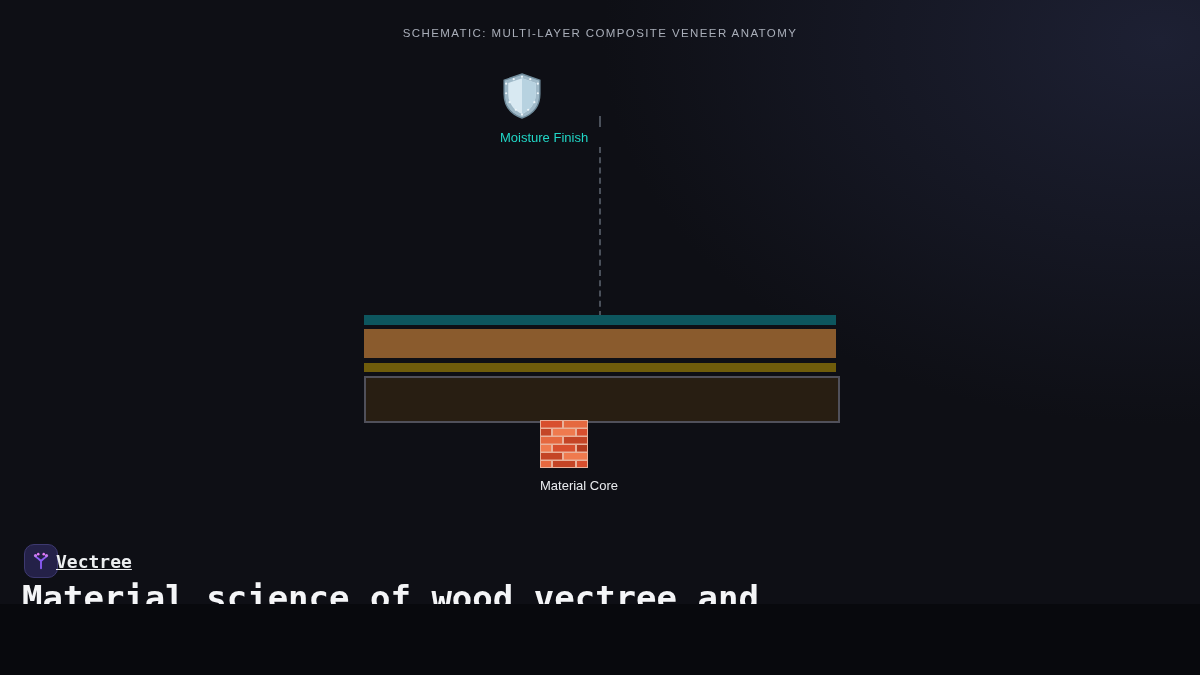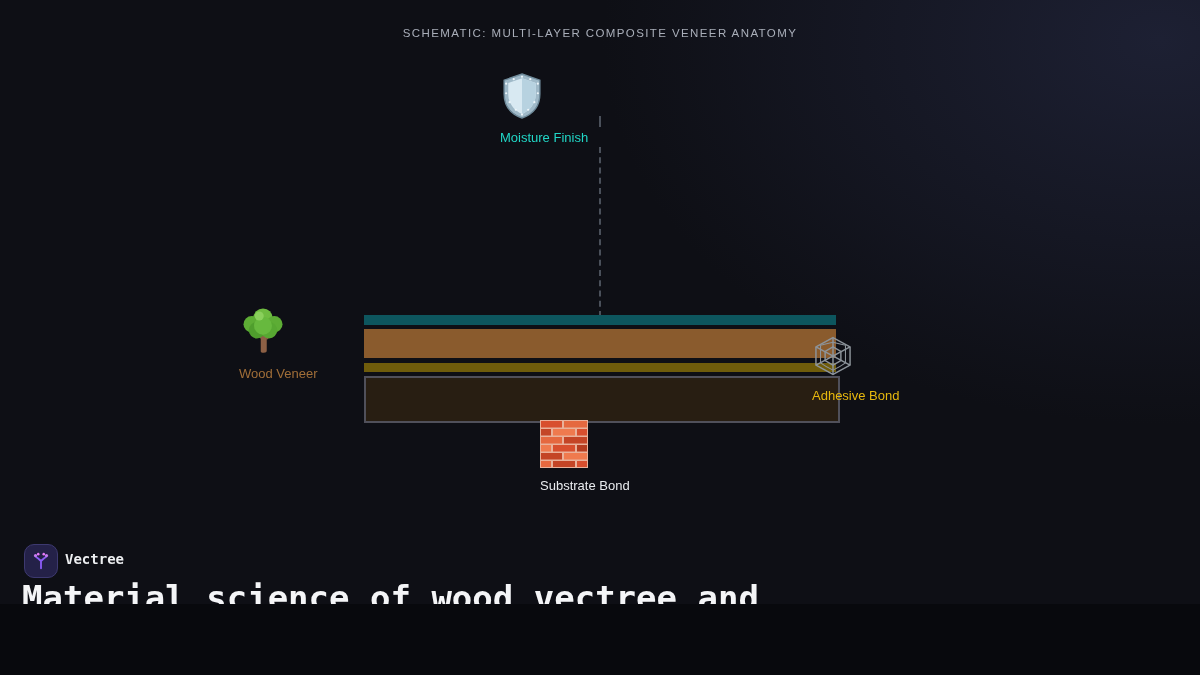--- a/index.html
+++ b/index.html
@@ -38,23 +38,23 @@
   .layer-veneer{height:29px;background:#8a5b2d;margin-top:4px;}
   .layer-adhesive{height:9px;background:#6f5c0b;margin-top:5px;}
   .layer-substrate{height:43px;background:#281e12;border:2px solid #50505a;margin-top:4px;}
   
   .brand-logo{
     position:absolute;left:24px;top:544px;width:34px;height:34px;border-radius:10px;
     background:#242148;border:1px solid #3d3970;box-sizing:border-box;
     display:flex;align-items:center;justify-content:center;
   }
   .brand-name{
-    position:absolute;left:65px;top:551px;
+    position:absolute;left:56px;top:551px;
     font-family:"DejaVu Sans Mono", monospace;font-weight:bold;
-    font-size:14px;color:#eceef0;
+    font-size:18px;color:#eceef0;text-decoration:underline;
   }
   .page-title{
     position:absolute;left:22px;top:582px;width:810px;margin:0;
     font-family:"DejaVu Sans Mono", monospace;font-weight:bold;
     font-size:34px;line-height:33px;color:#f4f5f7;letter-spacing:0px;
   }
   .page-url{
     position:absolute;right:24px;top:624px;
     font-family:"DejaVu Sans Mono", monospace;font-size:15px;color:#6f747e;
   }
@@ -92,50 +92,21 @@
     <div class="lbl">Moisture Finish</div>
   </div>
 
   <div class="layer-stack">
     <div class="layer layer-finish"></div>
     <div class="layer layer-veneer"></div>
     <div class="layer layer-adhesive"></div>
     <div class="layer layer-substrate"></div>
   </div>
 
-  <div class="callout veneer-group">
-    <span class="icon">
-      <svg width="48" height="50" viewBox="0 0 64 66">
-        <path d="M33 34 L33 58 Q33 61 30 61 L34 61 Q31 61 31 58 Z" fill="#7a4f38"></path>
-        <path d="M29 36 L29 60 Q29 62 33 62 Q37 62 37 59 L37 38 Z" fill="#8d6045"></path>
-        <path d="M30 44 L22 37 L24 35 L31 41 Z" fill="#8d6045"></path>
-        <path d="M36 42 L43 35 L45 37 L37 45 Z" fill="#8d6045"></path>
-        <circle cx="32" cy="16" r="13" fill="#6fbc41"></circle>
-        <circle cx="17" cy="24" r="11" fill="#5dad35"></circle>
-        <circle cx="47" cy="24" r="11" fill="#5dad35"></circle>
-        <circle cx="24" cy="32" r="11" fill="#4f9e2d"></circle>
-        <circle cx="40" cy="32" r="11" fill="#57a832"></circle>
-        <circle cx="32" cy="26" r="12" fill="#67b93e"></circle>
-        <circle cx="27" cy="13" r="6" fill="#8ad05c"></circle>
-      </svg>
-    </span>
-    <div class="lbl">Wood Veneer</div>
-  </div>
 
-  <div class="callout adhesive-group">
-    <span class="icon">
-      <svg width="42" height="44" viewBox="0 0 64 64" fill="none" stroke="#8d949b" stroke-width="2.2">
-        <path d="M32 4 L32 60 M6 18 L58 46 M58 18 L6 46"></path>
-        <path d="M32 4 L58 18 L58 46 L32 60 L6 46 L6 18 Z"></path>
-        <path d="M32 18 L44 25 L44 39 L32 46 L20 39 L20 25 Z"></path>
-        <path d="M32 11 Q41 13 51 15.5 M51 15.5 Q51 30 51 42.5 M51 42.5 Q42 49 32 53.5 M32 53.5 Q22 49 13 42.5 M13 42.5 Q13 30 13 15.5 M13 15.5 Q22 13 32 11" stroke-width="1.6"></path>
-      </svg>
-    </span>
-    <div class="lbl">Adhesive Bond</div>
-  </div>
 
   <div class="callout substrate-group">
     <span class="icon">
       <svg width="48" height="48" viewBox="0 0 48 48">
         <rect x="0" y="0" width="48" height="48" fill="#e9b19a"></rect>
         <rect x="1" y="1" width="21" height="6.5" fill="#d84f2e"></rect>
           <rect x="24" y="1" width="23" height="6.5" fill="#e5683f"></rect>
         <rect x="1" y="9" width="10" height="6.5" fill="#c44526"></rect>
           <rect x="13" y="9" width="22" height="6.5" fill="#ef7a4e"></rect>
           <rect x="37" y="9" width="10" height="6.5" fill="#d84f2e"></rect>
@@ -144,21 +115,21 @@
         <rect x="1" y="25" width="10" height="6.5" fill="#ef7a4e"></rect>
           <rect x="13" y="25" width="22" height="6.5" fill="#d84f2e"></rect>
           <rect x="37" y="25" width="10" height="6.5" fill="#b53d20"></rect>
         <rect x="1" y="33" width="21" height="6.5" fill="#c44526"></rect>
           <rect x="24" y="33" width="23" height="6.5" fill="#ef7a4e"></rect>
         <rect x="1" y="41" width="10" height="6" fill="#e5683f"></rect>
           <rect x="13" y="41" width="22" height="6" fill="#c44526"></rect>
           <rect x="37" y="41" width="10" height="6" fill="#d84f2e"></rect>
       </svg>
     </span>
-    <div class="lbl">Substrate Bond</div>
+    <div class="lbl">Material Core</div>
   </div>
 
   <div class="brand-logo">
     <svg width="22" height="22" viewBox="0 0 24 24">
       <path d="M12 20 L12 12 M12 12 Q9 9 6 7 M12 12 Q15 9 18 7" fill="none" stroke="#8b5cf6" stroke-width="2" stroke-linecap="round"></path>
       <circle cx="6" cy="6" r="1.7" fill="#c77df0"></circle>
       <circle cx="9" cy="4.5" r="1.4" fill="#e879f9"></circle>
       <circle cx="18" cy="6" r="1.7" fill="#c77df0"></circle>
       <circle cx="15" cy="4.5" r="1.4" fill="#e879f9"></circle>
     </svg>

